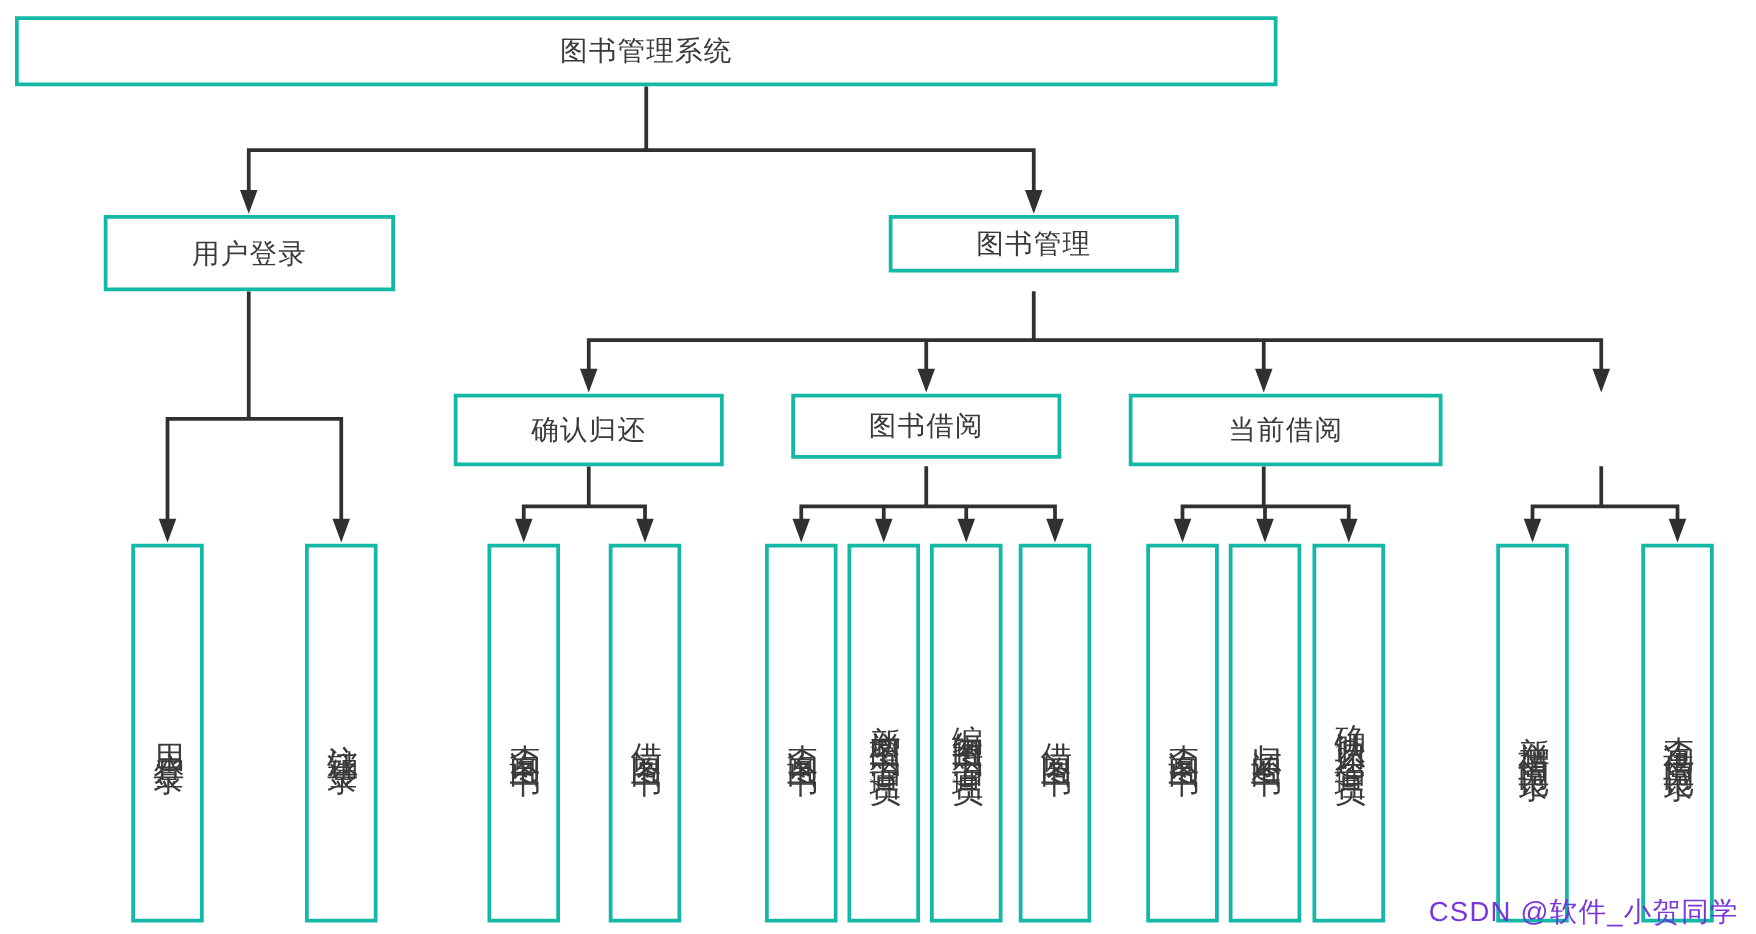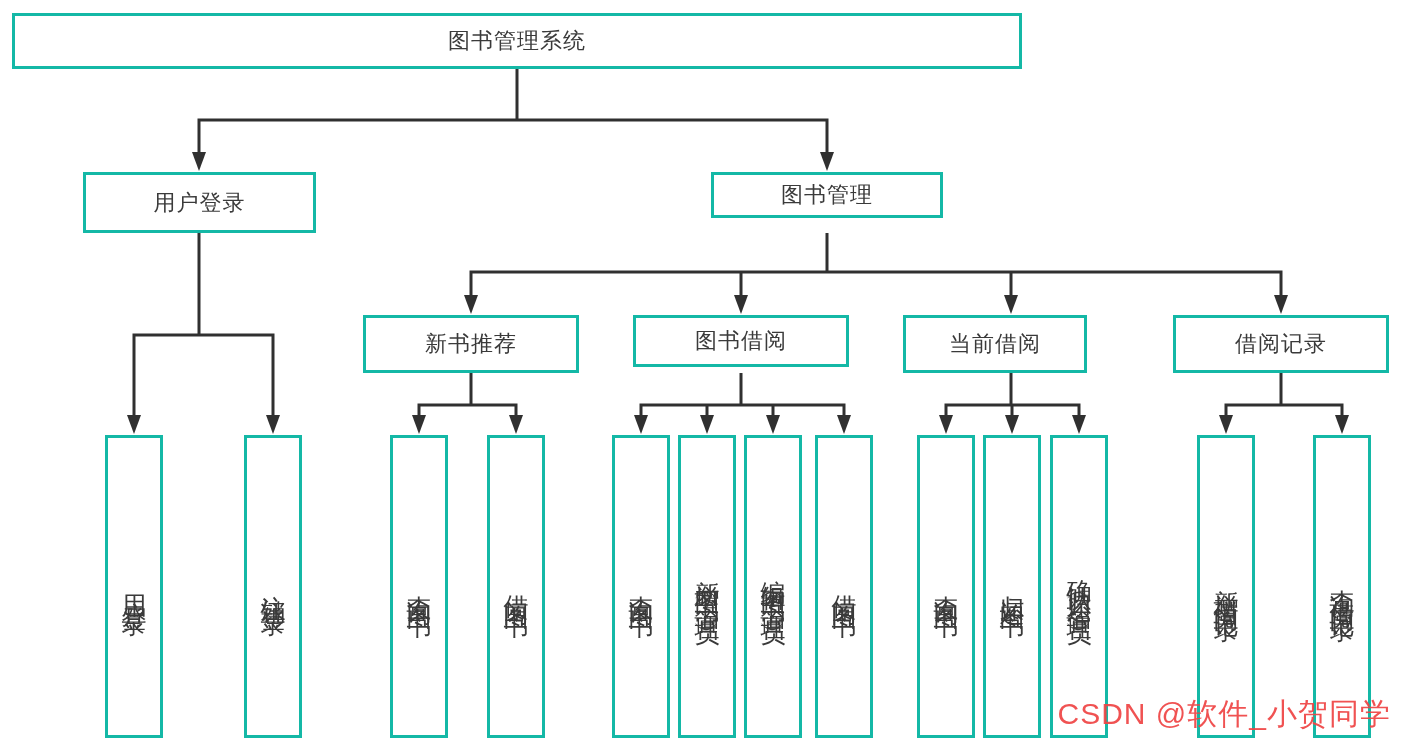--- a/index.html
+++ b/index.html
@@ -40,23 +40,23 @@
   .vbox {
     writing-mode: vertical-rl;
     text-orientation: mixed;
     font-size: 25px;
     letter-spacing: 6px;
     line-height: 1;
   }
   .watermark {
     position: absolute;
     right: 14px;
-    bottom: 12px;
-    font-size: 30px;
-    color: #ef4444;
+    bottom: 2px;
+    font-size: 22px;
+    color: #6d28d9;
     opacity: 0.92;
     z-index: 5;
     white-space: nowrap;
     letter-spacing: 1px;
   }
   path.conn {
     stroke: #303030;
     stroke-width: 3;
     fill: none;
   }
@@ -104,24 +104,23 @@
     <path class="conn" d="M1281,373 L1281,405 M1224.5,405 L1343.5,405 M1226,405 L1226,417 M1342,405 L1342,417"></path>
     <polygon class="arrow" points="1219,415 1233,415 1226,434"></polygon>
     <polygon class="arrow" points="1335,415 1349,415 1342,434"></polygon>
   </svg>
 
   <div class="node hbox" style="left:12px; top:13px; width:1010px; height:56px;">图书管理系统</div>
 
   <div class="node hbox" style="left:83px; top:172px; width:233px; height:61px;">用户登录</div>
   <div class="node hbox" style="left:711px; top:172px; width:232px; height:46px;">图书管理</div>
 
-  <div class="node hbox" style="left:363px; top:315px; width:216px; height:58px;">新书推荐</div>
+  <div class="node hbox" style="left:363px; top:315px; width:216px; height:58px;">确认归还</div>
   <div class="node hbox" style="left:633px; top:315px; width:216px; height:52px;">图书借阅</div>
-  <div class="node hbox" style="left:903px; top:315px; width:184px; height:58px;">当前借阅</div>
-  <div class="node hbox" style="left:1173px; top:315px; width:216px; height:58px;">借阅记录</div>
+  <div class="node hbox" style="left:903px; top:315px; width:251px; height:58px;">当前借阅</div>
 
   <div class="node vbox" style="left:105px; top:435px; width:58px; height:303px;">用户登录</div>
   <div class="node vbox" style="left:244px; top:435px; width:58px; height:303px;">注销登录</div>
 
   <div class="node vbox" style="left:390px; top:435px; width:58px; height:303px;">查询图书</div>
   <div class="node vbox" style="left:487px; top:435px; width:58px; height:303px;">借阅图书</div>
 
   <div class="node vbox" style="left:612px; top:435px; width:58px; height:303px;">查询图书</div>
   <div class="node vbox" style="left:678px; top:435px; width:58px; height:303px;">新增图书（管理员）</div>
   <div class="node vbox" style="left:744px; top:435px; width:58px; height:303px;">编辑图书（管理员）</div>

